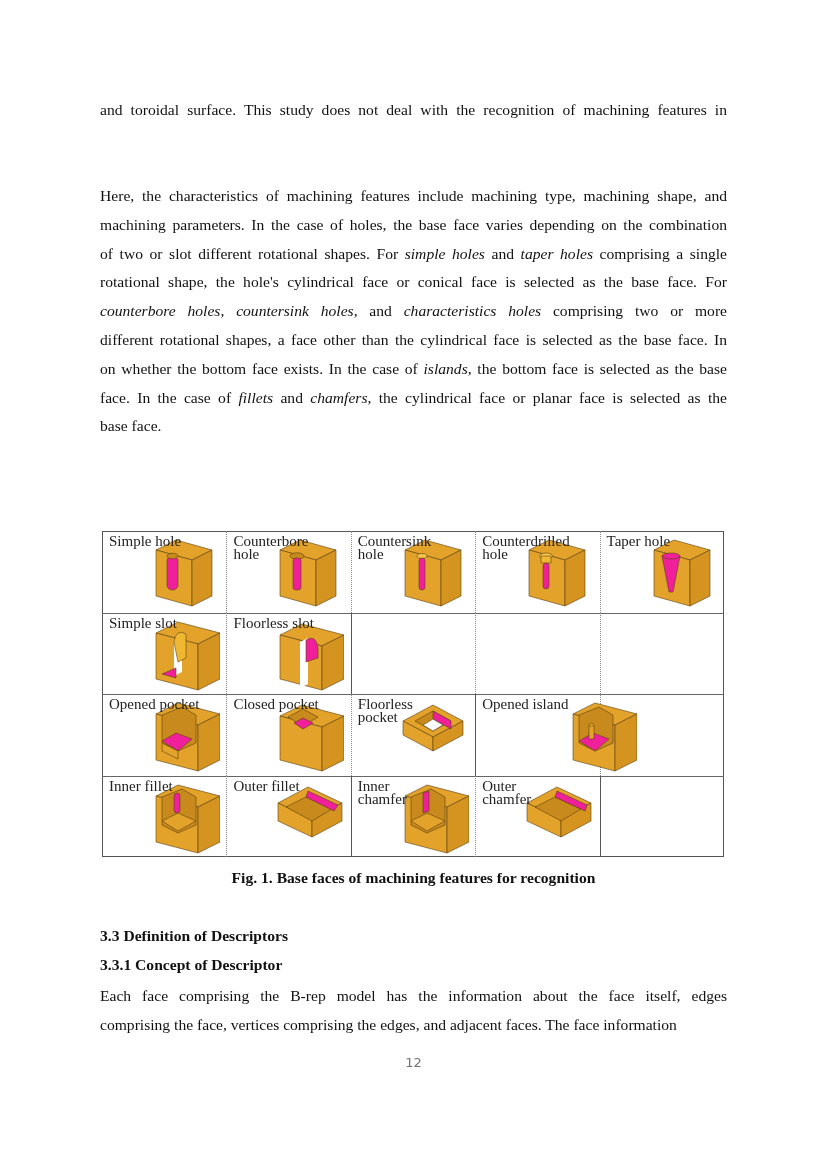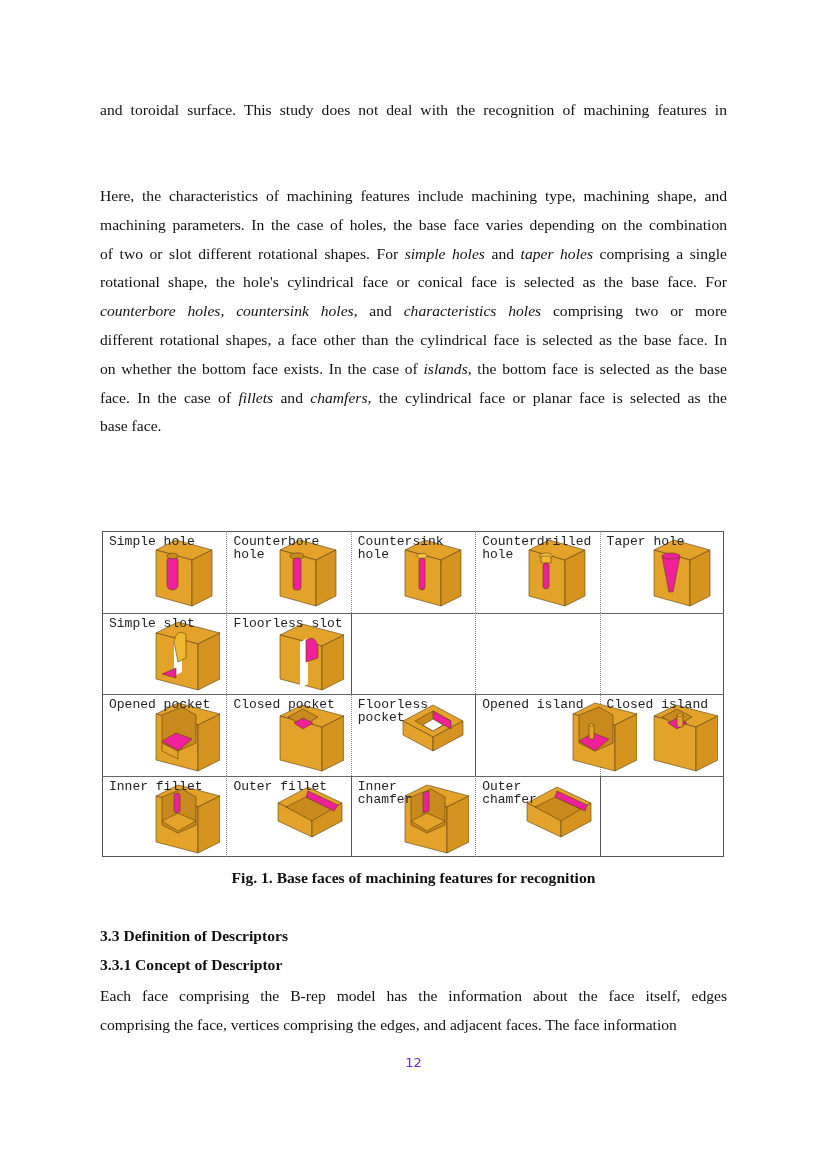--- a/index.html
+++ b/index.html
@@ -10,28 +10,28 @@
   .para .ln { display: block; text-align: justify; text-align-last: justify; height: 28.8px; white-space: nowrap; }
   .para .ln.last { text-align-last: left; }
   .para .ln span { white-space: pre; }
   em { font-style: italic; }
   .fig { position: absolute; left: 102px; top: 531px; width: 622px; height: 326px; }
   .fig .outer { position: absolute; inset: 0; border: 1.3px solid #555; box-sizing: border-box; }
   .hline { position: absolute; left: 0; width: 622px; height: 0; border-top: 1.3px solid #666; }
   .vline { position: absolute; width: 0; border-left: 1px dotted #888; }
   .vline.solid { border-left: 1.3px solid #555; }
   .cell { position: absolute; width: 124px; height: 81px; }
-  .cell .lbl { position: absolute; left: 7px; top: 4px; font-family: Liberation Mono, monospace;
-               font-size: 13px; line-height: 13px; color: #222; white-space: pre-line; z-index: 2; }
+  .cell .lbl { position: absolute; left: 7px; top: 4px; font-family: Liberation Serif, serif;
+               font-size: 15px; line-height: 13px; color: #222; white-space: pre-line; z-index: 2; }
   .cell svg { position: absolute; right: 6px; bottom: 2px; }
   .caption { position: absolute; top: 869px; left: 0; width: 827px; text-align: center;
              font-weight: bold; font-size: 15.6px; }
   .h3 { position: absolute; left: 100px; font-weight: bold; font-size: 15.6px; }
   .pagenum { position: absolute; top: 1055px; left: 0; width: 827px; text-align: center;
-             font-family: "DejaVu Sans", sans-serif; font-size: 13px; color: #6d28d9; }
+             font-family: "DejaVu Sans", sans-serif; font-size: 13px; color: #737373; }
 </style>
 </head>
 <body>
 
 <div class="para" style="top:96px;">
     <span class="ln"><span style="white-space: pre;">and toroidal surface. This study does not deal with the recognition of machining features in</span></span>
   </div>
 <div class="para" style="top:182px;">
     <span class="ln"><span style="white-space: pre;">Here, the characteristics of machining features include machining type, machining shape, and</span></span>
     <span class="ln"><span style="white-space: pre;">machining parameters. In the case of holes, the base face varies depending on the combination</span></span>
@@ -187,32 +187,20 @@
       <svg width="68" height="74" viewBox="0 0 68 74">
         <polygon points="4,15 26,4 68,15 46,26" fill="#E3A22A" stroke="#5a4010" stroke-width="0.6" stroke-linejoin="round"></polygon>
       <polygon points="4,15 46,26 46,72 4,61" fill="#E3A22A" stroke="#5a4010" stroke-width="0.6" stroke-linejoin="round"></polygon>
       <polygon points="46,26 68,15 68,61 46,72" fill="#D4941F" stroke="#5a4010" stroke-width="0.6" stroke-linejoin="round"></polygon>
         <polygon points="10,16 30,8 44,16 44,44 26,52 10,44" fill="#C88A1C" stroke="#5a4010" stroke-width="0.6" stroke-linejoin="round"></polygon>
         <polygon points="10,42 24,34 40,40 26,52" fill="#F0209A" stroke="#5a4010" stroke-width="0.6" stroke-linejoin="round"></polygon>
         <rect x="20" y="26" width="5" height="14" fill="#E3A22A" stroke="#5a4010" stroke-width="0.6" stroke-linejoin="round"></rect>
         <ellipse cx="22.5" cy="26" rx="2.5" ry="1.2" fill="#F0B830" stroke="#5a4010" stroke-width="0.6" stroke-linejoin="round"></ellipse>
       </svg>
     </div>
-    <div class="cell" style="left: 497.6px; top: 163px;">
-      <div class="lbl">Closed island</div>
-      <svg width="68" height="74" viewBox="0 0 68 74">
-        <polygon points="4,17 26,6 68,17 46,28" fill="#E3A22A" stroke="#5a4010" stroke-width="0.6" stroke-linejoin="round"></polygon>
-      <polygon points="4,17 46,28 46,72 4,61" fill="#E3A22A" stroke="#5a4010" stroke-width="0.6" stroke-linejoin="round"></polygon>
-      <polygon points="46,28 68,17 68,61 46,72" fill="#D4941F" stroke="#5a4010" stroke-width="0.6" stroke-linejoin="round"></polygon>
-        <polygon points="12,18 27,10 42,18 27,27" fill="#C88A1C" stroke="#5a4010" stroke-width="0.6" stroke-linejoin="round"></polygon>
-        <polygon points="18,24 27,19 37,24 27,30" fill="#F0209A" stroke="#5a4010" stroke-width="0.6" stroke-linejoin="round"></polygon>
-        <rect x="27" y="16" width="6" height="12" fill="#E3A22A" stroke="#5a4010" stroke-width="0.6" stroke-linejoin="round"></rect>
-        <ellipse cx="30" cy="16" rx="3" ry="1.4" fill="#F0B830" stroke="#5a4010" stroke-width="0.6" stroke-linejoin="round"></ellipse>
-      </svg>
-    </div>
     <div class="cell" style="left: 0px; top: 244.5px;">
       <div class="lbl">Inner fillet</div>
       <svg width="68" height="74" viewBox="0 0 68 74">
         <polygon points="4,15 26,4 68,15 46,26" fill="#E3A22A" stroke="#5a4010" stroke-width="0.6" stroke-linejoin="round"></polygon>
       <polygon points="4,15 46,26 46,72 4,61" fill="#E3A22A" stroke="#5a4010" stroke-width="0.6" stroke-linejoin="round"></polygon>
       <polygon points="46,26 68,15 68,61 46,72" fill="#D4941F" stroke="#5a4010" stroke-width="0.6" stroke-linejoin="round"></polygon>
         <polygon points="10,16 30,8 44,16 44,44 26,52 10,44" fill="#C88A1C" stroke="#5a4010" stroke-width="0.6" stroke-linejoin="round"></polygon>
         <polygon points="10,40 26,32 44,40 26,50" fill="#E3A22A" stroke="#5a4010" stroke-width="0.6" stroke-linejoin="round"></polygon>
         <rect x="22" y="12" width="6" height="20" rx="3" fill="#F0209A" stroke="#5a4010" stroke-width="0.6" stroke-linejoin="round"></rect>
       </svg>

